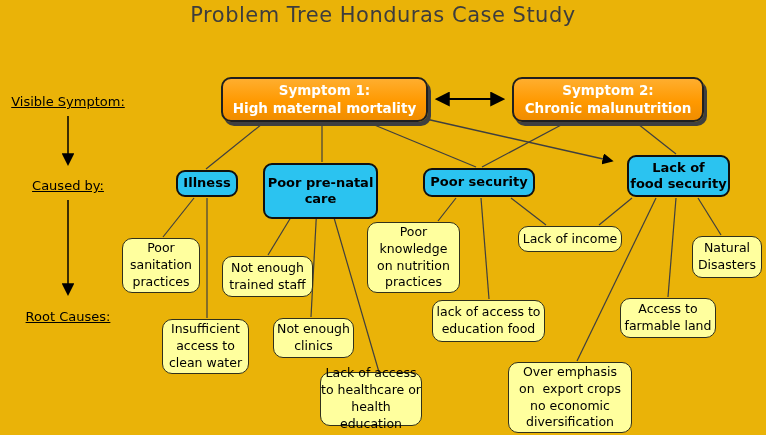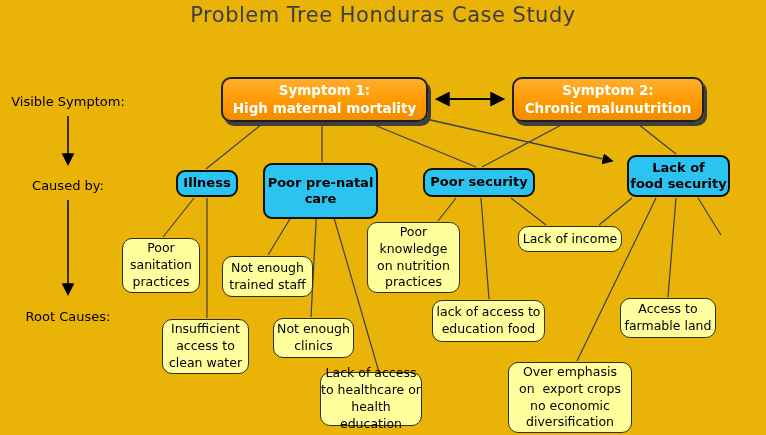--- a/index.html
+++ b/index.html
@@ -19,20 +19,21 @@
     color: #3d3d3d;
     letter-spacing: 0.5px;
   }
   .row-label {
     position: absolute;
     width: 132px;
     left: 2px;
     text-align: center;
     font-size: 13px;
     color: #000000;
+    text-decoration: underline;
   }
   .connectors {
     position: absolute;
     left: 0; top: 0;
   }
   .node {
     position: absolute;
     box-sizing: border-box;
     display: flex;
     align-items: center;
@@ -139,20 +140,22 @@
 clean water</div>
   <div class="node root" style="left:273px;top:318px;width:81px;height:40px">Not enough
 clinics</div>
   <div class="node root" style="left:367px;top:222px;width:93px;height:71px">Poor
 knowledge
 on nutrition
 practices</div>
   <div class="node root" style="left:432px;top:300px;width:113px;height:42px">lack of access to
 education food</div>
   <div class="node root" style="left:518px;top:226px;width:104px;height:26px">Lack of income</div>
+  <div class="node root" style="left:692px;top:236px;width:70px;height:42px">Natural
+Disasters</div>
   <div class="node root" style="left:620px;top:298px;width:96px;height:40px">Access to
 farmable land</div>
   <div class="node root" style="left:320px;top:372px;width:102px;height:54px">Lack of access
 to healthcare or
 health education</div>
   <div class="node root" style="left:508px;top:362px;width:124px;height:71px">Over emphasis
 on  export crops
 no economic
 diversification</div>
 

